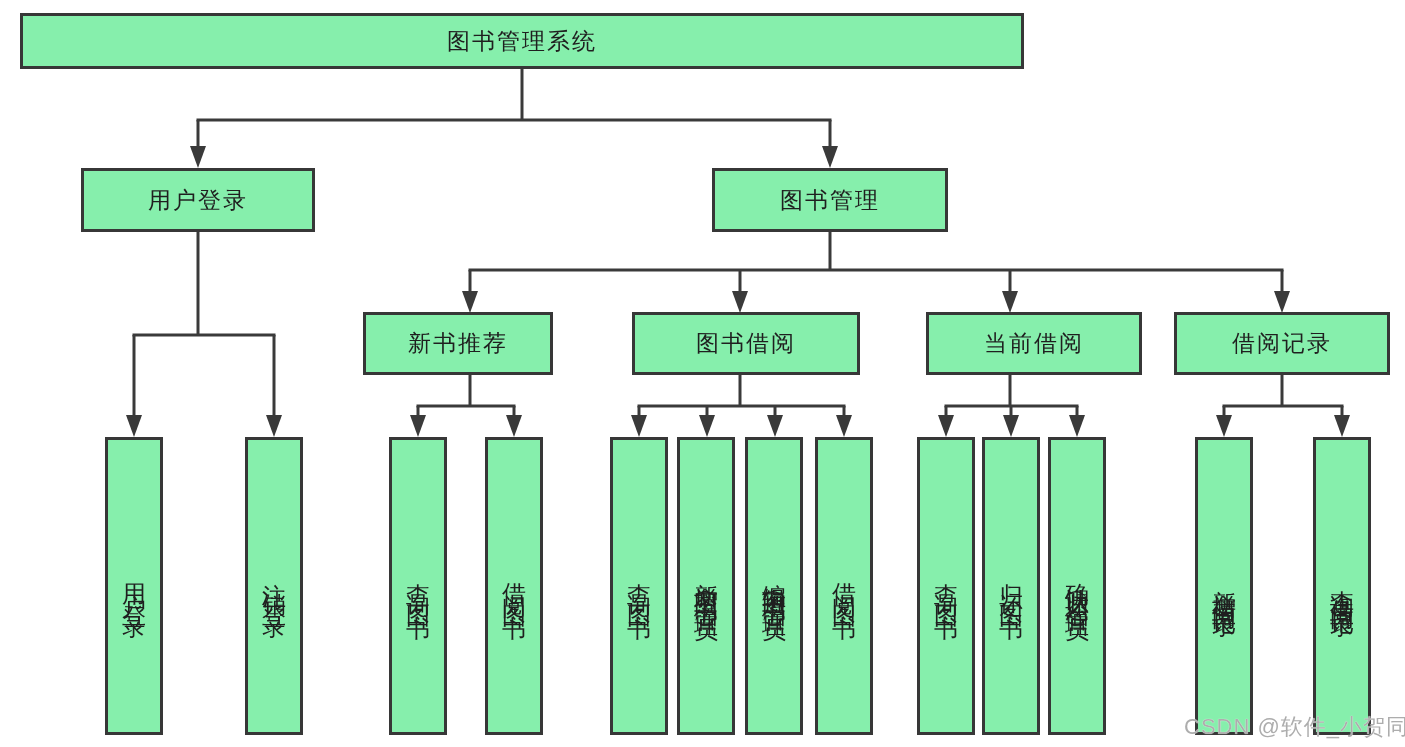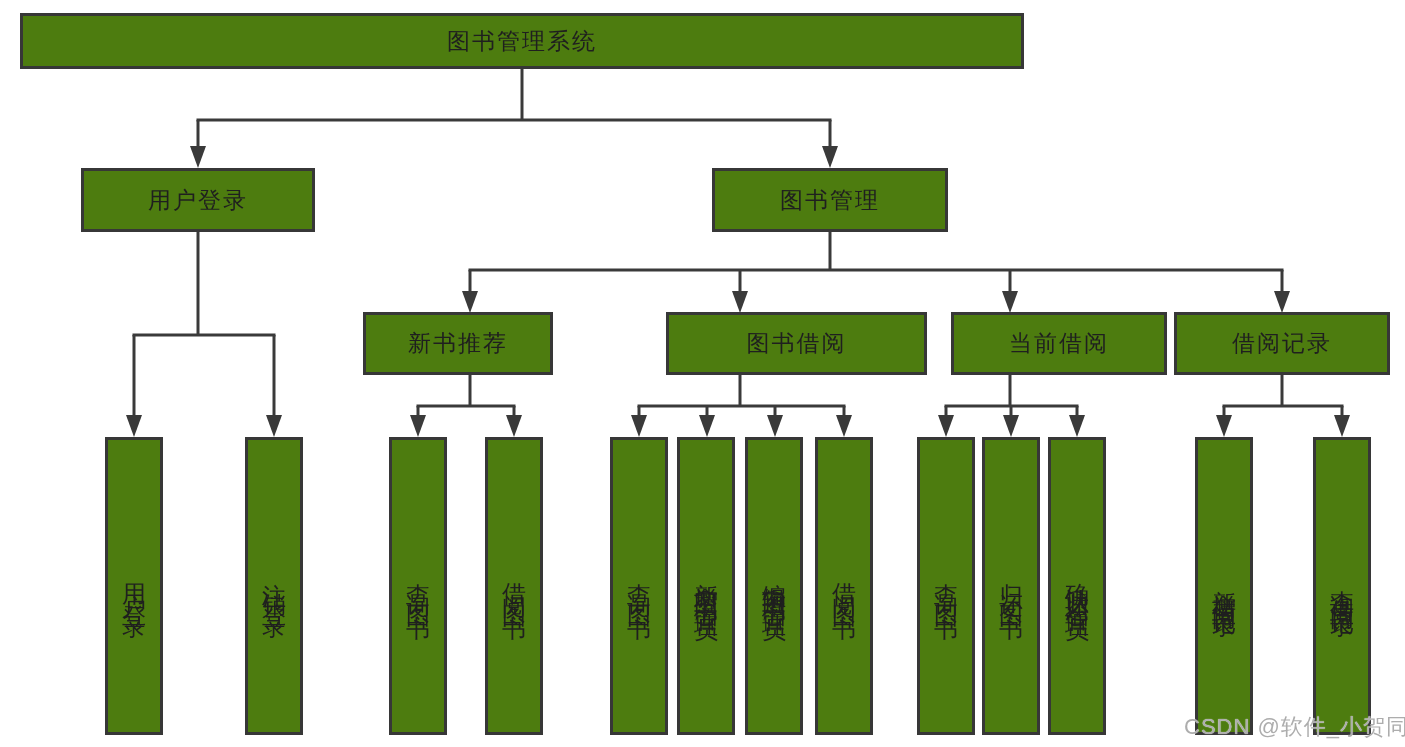--- a/index.html
+++ b/index.html
@@ -18,21 +18,21 @@
   .wires {
     position: absolute;
     left: 0;
     top: 0;
     width: 1405px;
     height: 747px;
     pointer-events: none;
   }
   .box {
     position: absolute;
-    background: #4d7c0f;
+    background: #86efac;
     border: 3px solid #373737;
     box-sizing: border-box;
     display: flex;
     align-items: center;
     justify-content: center;
     color: #1f1f1f;
   }
   .h-label {
     font-size: 23px;
     letter-spacing: 2px;
@@ -148,24 +148,24 @@
   <div class="box l2-box" style="left:81px;width:234px;">
     <span class="h-label">用户登录</span>
   </div>
   <div class="box l2-box" style="left:712px;width:236px;justify-content:center;">
     <span class="h-label">图书管理</span>
   </div>
 
   <div class="box l3-box" style="left:363px;width:190px;">
     <span class="h-label">新书推荐</span>
   </div>
-  <div class="box l3-box" style="left:666px;width:261px;">
+  <div class="box l3-box" style="left:632px;width:228px;">
     <span class="h-label">图书借阅</span>
   </div>
-  <div class="box l3-box" style="left:951px;width:216px;">
+  <div class="box l3-box" style="left:926px;width:216px;">
     <span class="h-label">当前借阅</span>
   </div>
   <div class="box l3-box" style="left:1174px;width:216px;">
     <span class="h-label">借阅记录</span>
   </div>
 
   <div class="box leaf" style="left:105px;">
     <span class="v-label">用户登录</span>
   </div>
   <div class="box leaf" style="left:245px;">

